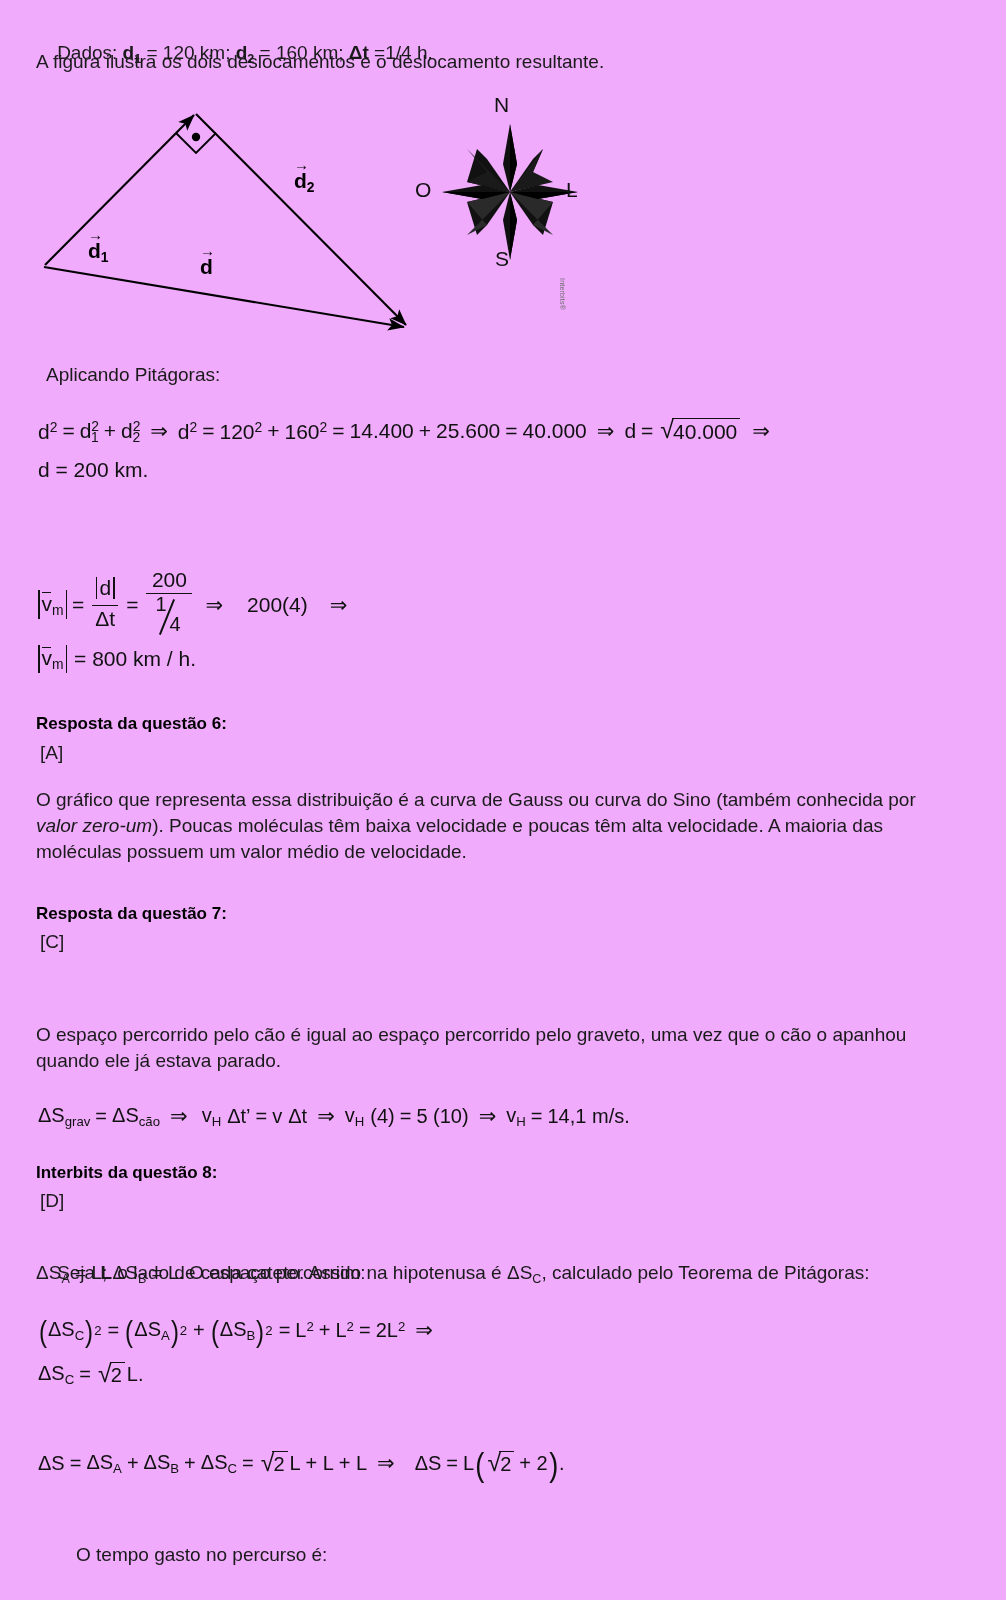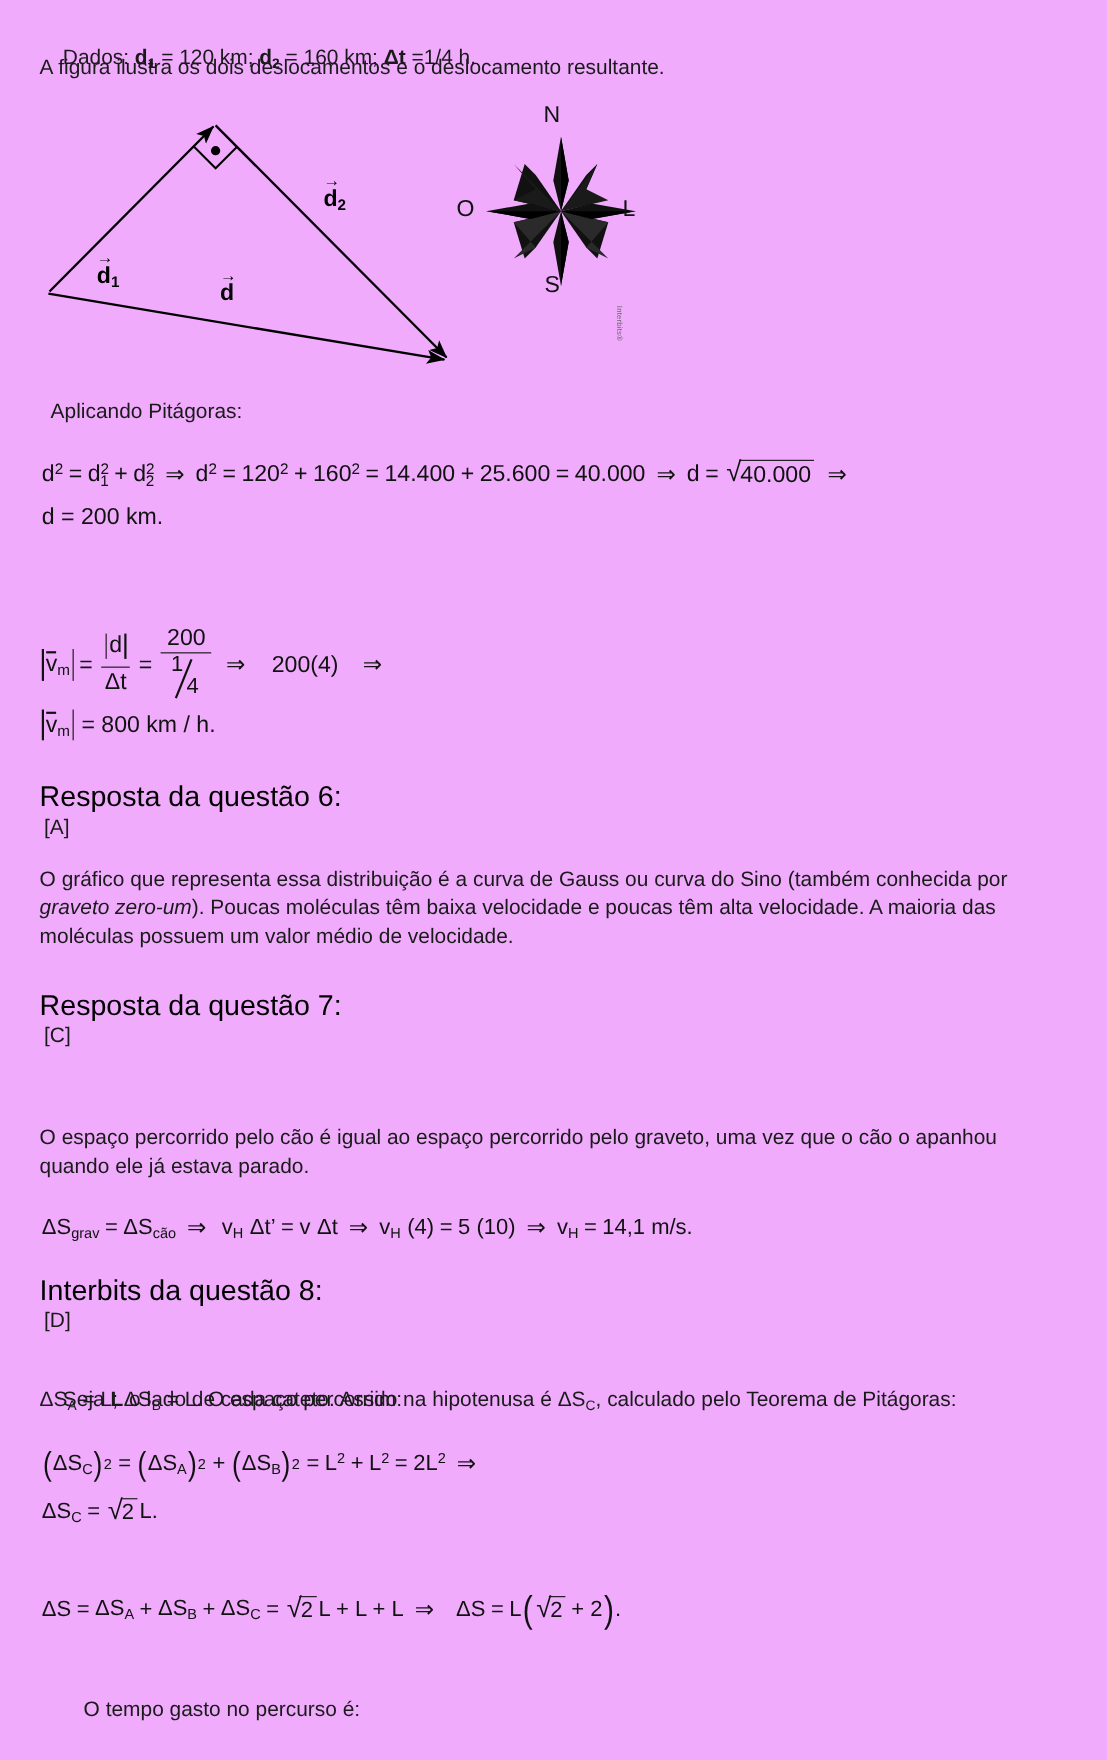--- a/index.html
+++ b/index.html
@@ -24,22 +24,22 @@
     position: absolute;
     font-size: 19px;
     line-height: 26px;
     color: #1a1a1a;
     white-space: pre;
   }
   .txt.wrap { white-space: normal; }
   .b { font-weight: bold; }
   .i { font-style: italic; }
   .heading {
-    font-weight: normal;
-    font-size: 26px;
+    font-weight: bold;
+    font-size: 17px;
     color: #000;
   }
 
   
   .math {
     position: absolute;
     font-family: "Liberation Sans", sans-serif;
     font-size: 21px;
     color: #111;
     white-space: nowrap;
@@ -317,21 +317,21 @@
       <span class="bar2"></span>
       <span class="inner"><span class="vbar"><span class="ovl"></span><span>v</span></span><sub class="s">m</sub></span>
       <span class="bar2"></span>
     </span>
     <span style="margin-left:7px">= 800  km / h.</span>
   </div>
 
   <div class="txt heading" style="left:36px; top:711px;">Resposta da questão 6:</div>
   <div class="txt" style="left:40px; top:740px;">[A]</div>
   <div class="txt wrap" style="left:36px; top:787px; width:912px;">
-    <span>O gráfico que representa essa distribuição é a curva de Gauss ou curva do Sino (também conhecida por </span><span class="i">graveto zero-um</span><span>). Poucas moléculas têm baixa velocidade e poucas têm alta velocidade. A maioria das moléculas possuem um valor médio de velocidade.</span>
+    <span>O gráfico que representa essa distribuição é a curva de Gauss ou curva do Sino (também conhecida por </span><span class="i">valor zero-um</span><span>). Poucas moléculas têm baixa velocidade e poucas têm alta velocidade. A maioria das moléculas possuem um valor médio de velocidade.</span>
   </div>
 
   <div class="txt heading" style="left:36px; top:901px;">Resposta da questão 7:</div>
   <div class="txt" style="left:40px; top:929px;">[C]</div>
 
 
   <div class="txt wrap" style="left:36px; top:1022px; width:930px;">O espaço percorrido pelo cão é igual ao espaço percorrido pelo graveto, uma vez que o cão o apanhou quando ele já estava parado.</div>
 
   <div class="math" style="left:38px; top:1104px; font-size:20px;">
     <span><span>ΔS</span><sub class="s">grav</sub></span>

